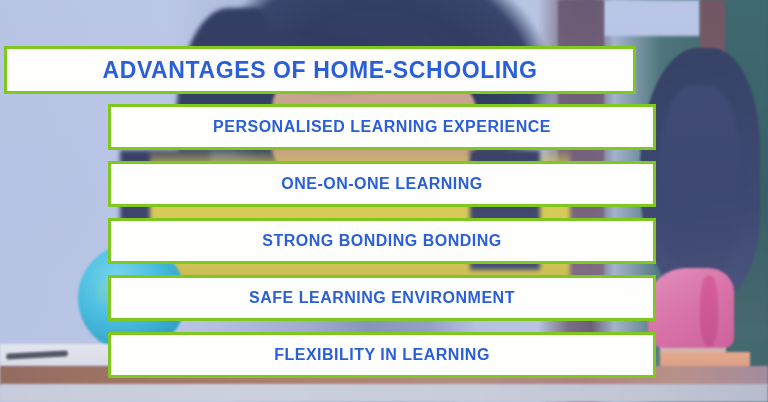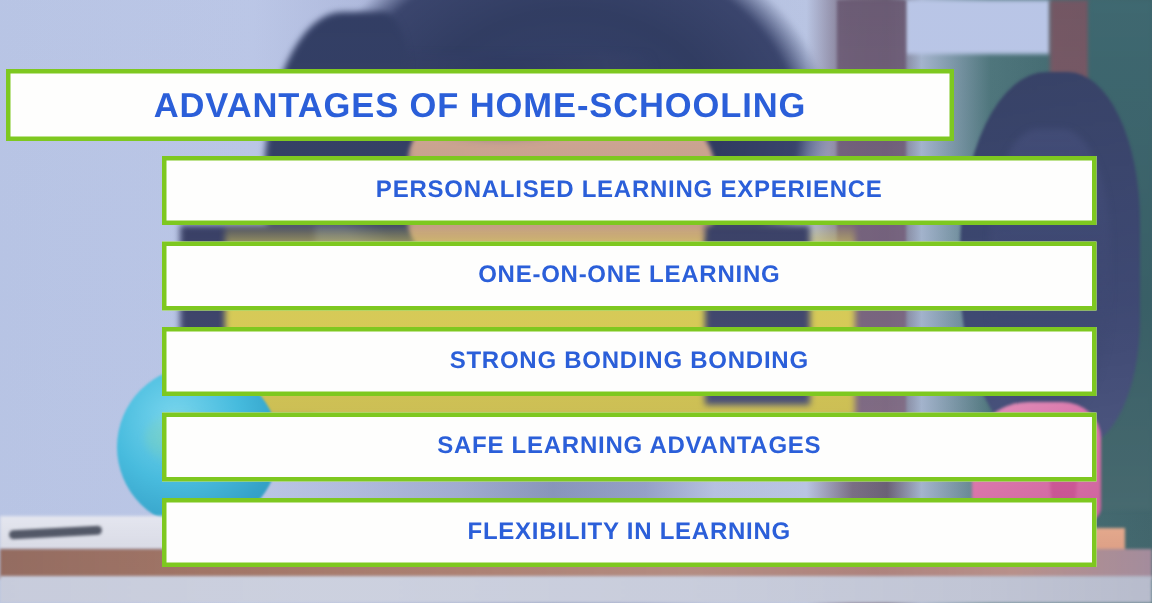--- a/index.html
+++ b/index.html
@@ -271,21 +271,21 @@
   }
 
   .items {
     position: absolute;
     left: 108px;
     top: 104px;
     width: 548px;
   }
   .item {
     box-sizing: border-box;
-    width: 623px;
+    width: 548px;
     height: 46px;
     background: #fefefd;
     border: 3px solid #7ec820;
     display: flex;
     align-items: center;
     justify-content: center;
     margin-bottom: 11px;
   }
   .item:last-child { margin-bottom: 4px; }
   .item-text {
@@ -346,20 +346,20 @@
     <div class="item">
       <div class="item-text">PERSONALISED LEARNING EXPERIENCE</div>
     </div>
     <div class="item">
       <div class="item-text">ONE-ON-ONE LEARNING</div>
     </div>
     <div class="item">
       <div class="item-text">STRONG BONDING BONDING</div>
     </div>
     <div class="item">
-      <div class="item-text">SAFE LEARNING ADVANTAGES</div>
+      <div class="item-text">SAFE LEARNING ENVIRONMENT</div>
     </div>
     <div class="item">
       <div class="item-text">FLEXIBILITY IN LEARNING</div>
     </div>
   </div>
 
 </div>
 
 </body></html>

